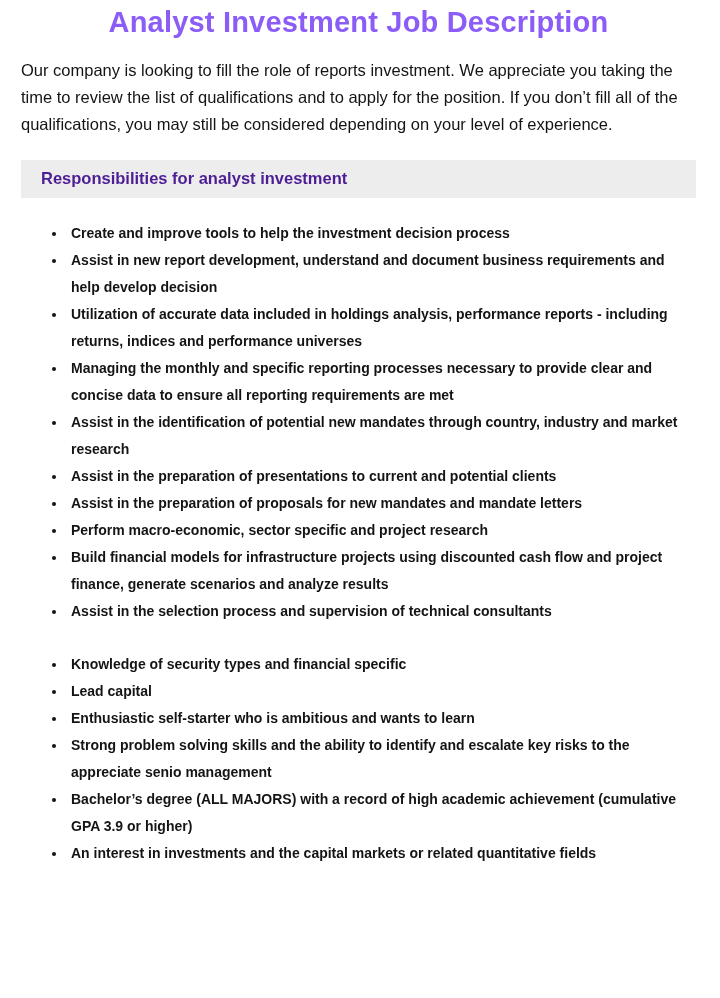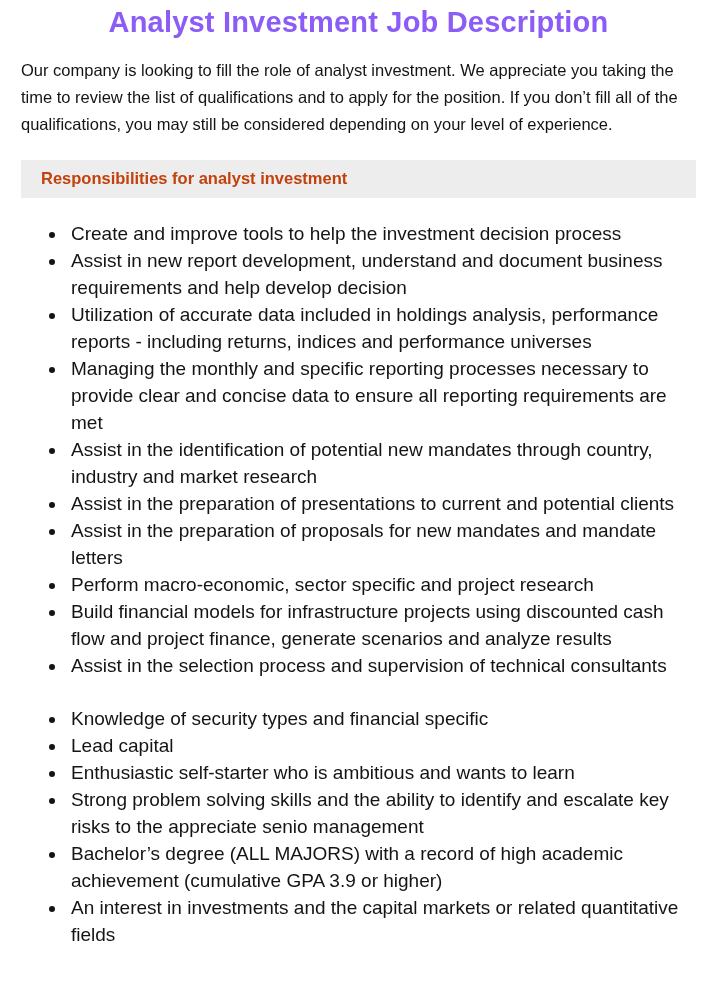--- a/index.html
+++ b/index.html
@@ -29,50 +29,51 @@
   .intro {
     font-size: 16.5px;
     line-height: 27px;
     margin: 0 0 22px 0;
     color: #141414;
   }
   .section-header {
     background: #ededed;
     font-size: 16.5px;
     font-weight: 700;
-    color: #c2410c;
+    color: #4c1d95;
     padding: 9px 20px 10px 20px;
     margin: 0;
   }
   .bullet-list {
     margin: 22px 0 26px 0;
     padding: 0 0 0 46px;
     list-style-type: disc;
   }
   .bullet-list li {
-    font-size: 19px;
+    font-size: 14px;
     line-height: 27px;
     color: #141414;
     padding-left: 4px;
+    font-weight: bold;
   }
   .section {
     margin-top: 26px;
   }
   .section:first-of-type {
     margin-top: 0;
   }
 </style>
 </head>
 <body>
 
 <div class="page">
 
   <h1 class="page-title">Analyst Investment Job Description</h1>
 
-  <p class="intro">Our company is looking to fill the role of analyst investment. We appreciate you taking the time to review the list of qualifications and to apply for the position. If you don’t fill all of the qualifications, you may still be considered depending on your level of experience.</p>
+  <p class="intro">Our company is looking to fill the role of reports investment. We appreciate you taking the time to review the list of qualifications and to apply for the position. If you don’t fill all of the qualifications, you may still be considered depending on your level of experience.</p>
 
   <div class="section">
     <div class="section-header">Responsibilities for analyst investment</div>
     <ul class="bullet-list">
       <li>Create and improve tools to help the investment decision process</li>
       <li>Assist in new report development, understand and document business requirements and help develop decision</li>
       <li>Utilization of accurate data included in holdings analysis, performance reports - including returns, indices and performance universes</li>
       <li>Managing the monthly and specific reporting processes necessary to provide clear and concise data to ensure all reporting requirements are met</li>
       <li>Assist in the identification of potential new mandates through country, industry and market research</li>
       <li>Assist in the preparation of presentations to current and potential clients</li>

